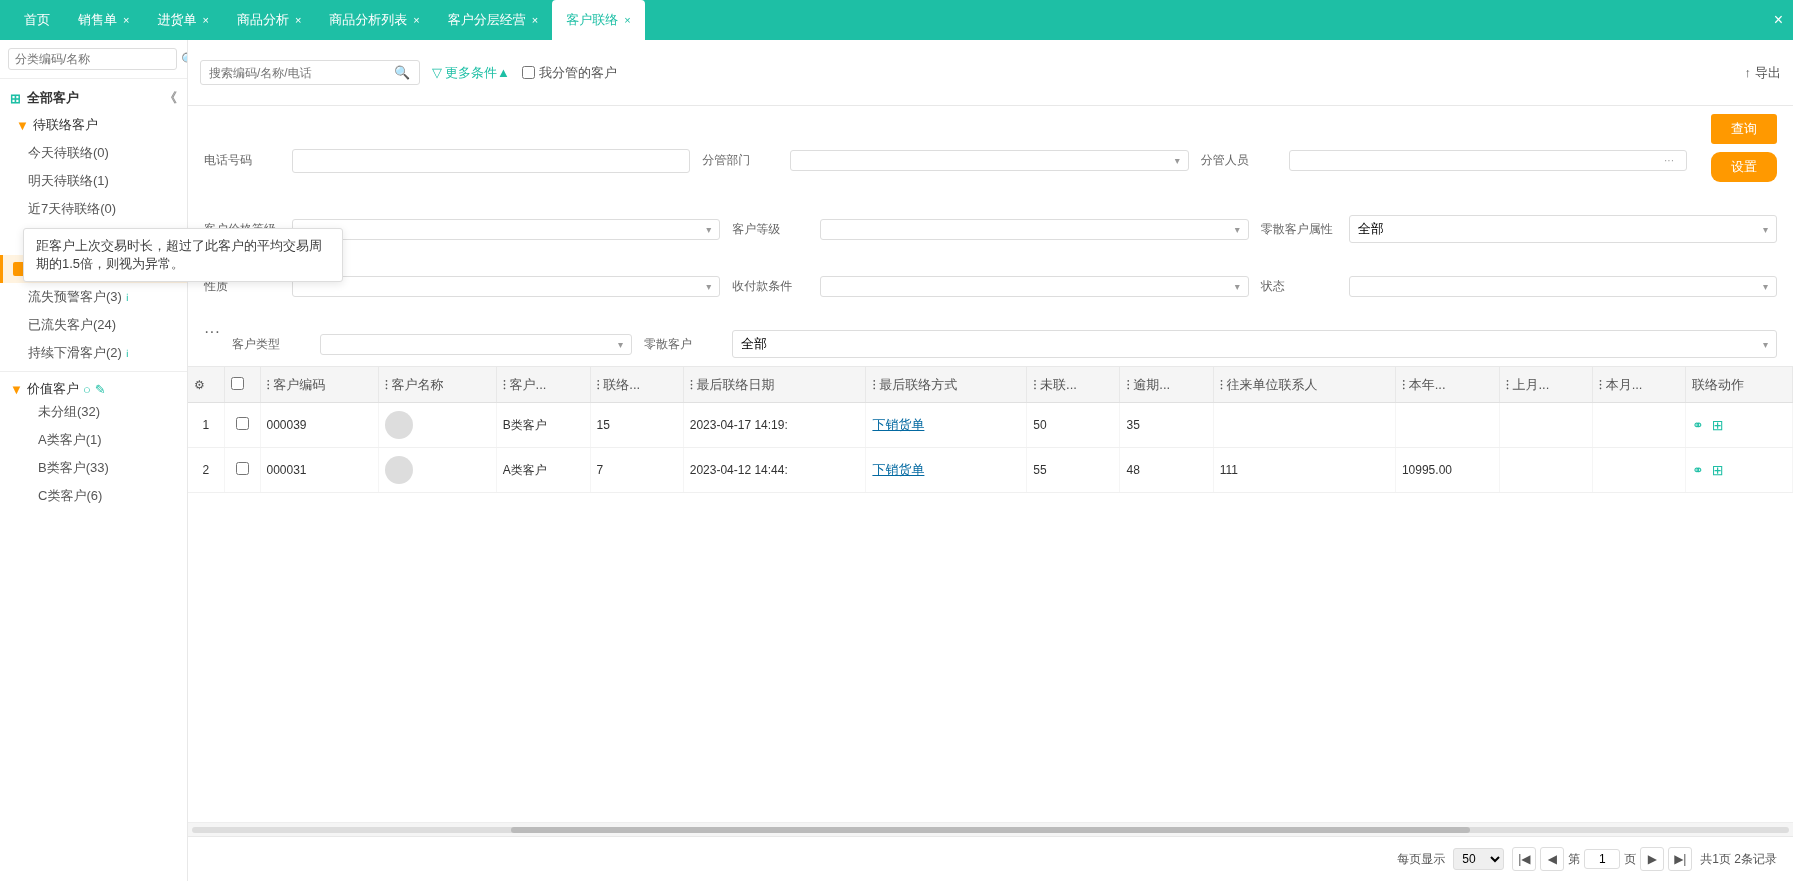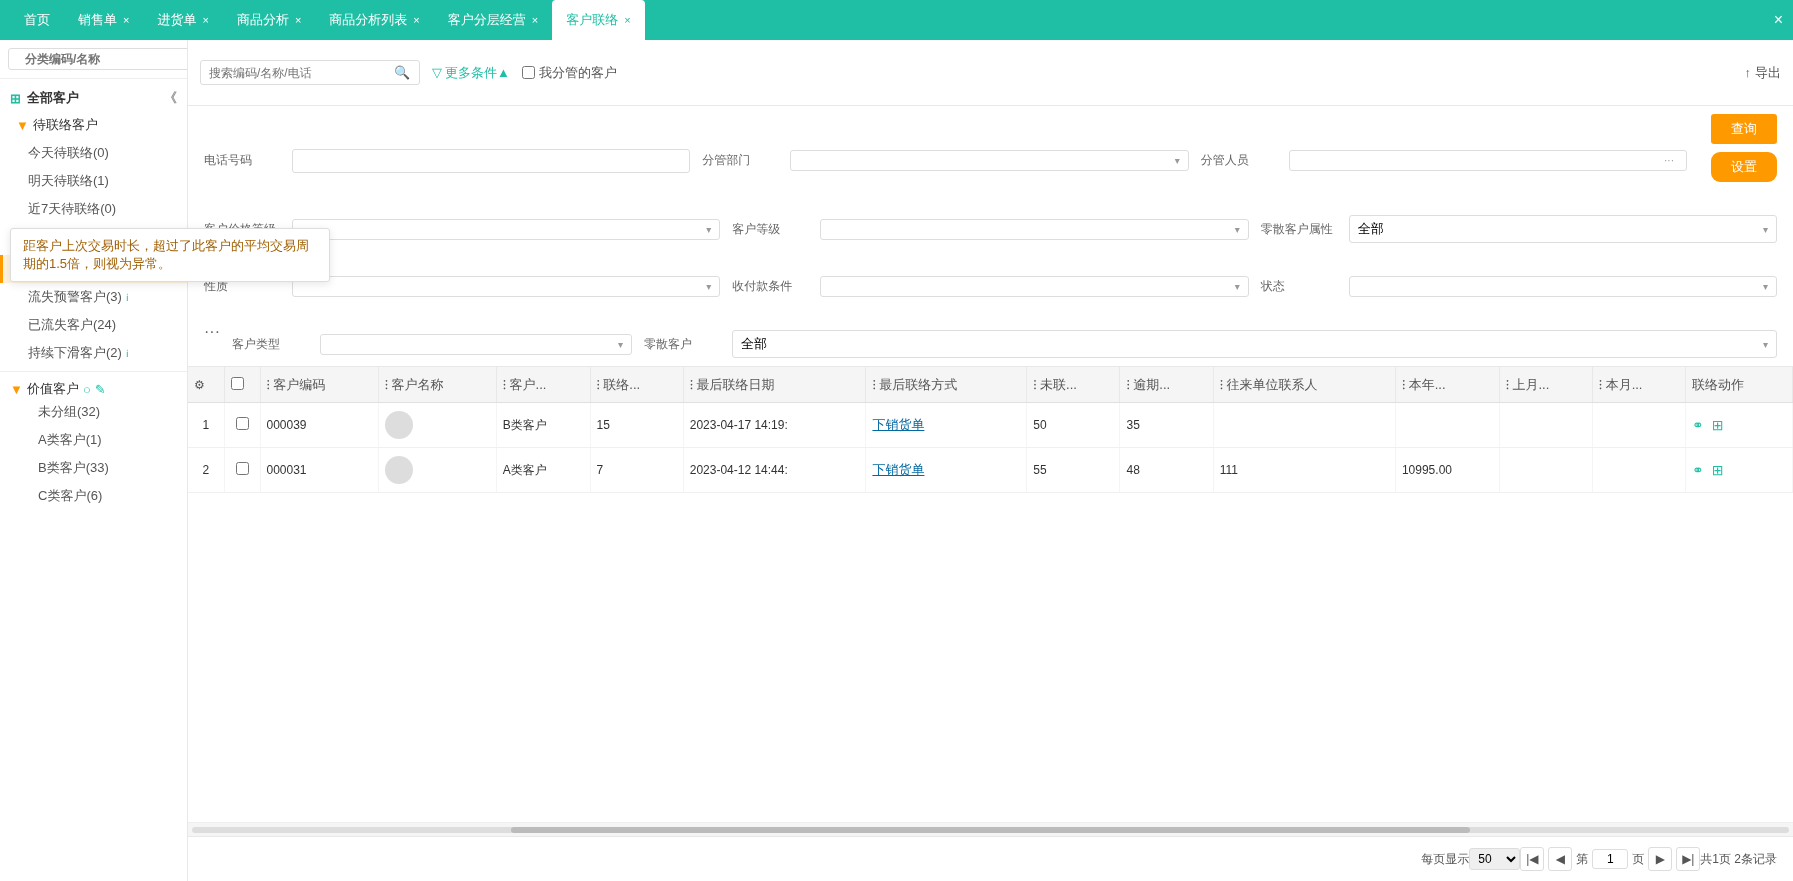--- a/index.html
+++ b/index.html
@@ -23,22 +23,22 @@
 
     
     .sidebar {
       width: 188px; background: white; border-right: 1px solid #e8e8e8;
       display: flex; flex-direction: column; overflow: hidden; flex-shrink: 0;
     }
     .sidebar-search {
       padding: 8px; display: flex; align-items: center; border-bottom: 1px solid #eee;
     }
     .sidebar-search input {
-      flex: 1; border: 1px solid #ddd; border-radius: 3px; padding: 3px 16px;
-      font-size: 12px; outline: none; font-weight: bold;
+      flex: 1; border: 1px solid #ddd; border-radius: 3px; padding: 3px 6px;
+      font-size: 12px; outline: none;
     }
     .sidebar-search .search-btn {
       margin-left: 4px; color: #999; cursor: pointer;
     }
     .sidebar-content { flex: 1; overflow-y: auto; padding: 6px 0; }
     .sidebar-header {
       display: flex; align-items: center; padding: 4px 10px; font-weight: bold;
       color: #333; cursor: pointer;
     }
     .sidebar-header .grid-icon { margin-right: 6px; color: #1ebfa5; }
@@ -114,22 +114,22 @@
     }
     .settings-btn {
       background: #f90; color: white; border: none; border-radius: 9px;
       padding: 6px 20px; cursor: pointer; font-size: 13px; margin-top: 4px;
     }
     .btn-group { display: flex; flex-direction: column; gap: 4px; margin-left: 12px; }
     .filter-dots { color: #666; cursor: pointer; font-size: 16px; }
 
     
     .tooltip-box {
-      position: absolute; top: 228px; left: 10px; background: white;
-      border: 1px solid #ddd; padding: 8px 12px; font-size: 12px; color: #a16207;
+      position: absolute; top: 228px; left: 23px; background: white;
+      border: 1px solid #ddd; padding: 8px 12px; font-size: 12px; color: #404040;
       border-radius: 3px; z-index: 100; box-shadow: 0 2px 8px rgba(0,0,0,0.1);
       max-width: 320px;
     }
 
     
     .table-area { flex: 1; overflow: auto; background: white; margin: 0; }
     .data-table { width: 100%; border-collapse: collapse; min-width: 1400px; }
     .data-table th {
       background: #f5f5f5; border-bottom: 1px solid #e0e0e0; border-right: 1px solid #e8e8e8;
       padding: 8px 6px; font-size: 12px; color: #555; font-weight: normal;
@@ -145,21 +145,21 @@
     .link-text { color: #0369a1; text-decoration: underline; cursor: pointer; }
     .action-icons { display: flex; gap: 8px; align-items: center; }
     .action-icon { color: #1ebfa5; cursor: pointer; font-size: 14px; }
     .customer-name-cell { display: flex; align-items: center; gap: 6px; }
     .avatar-placeholder { width: 28px; height: 28px; background: #ddd; border-radius: 50%; }
 
     
     .pagination {
       background: white; border-top: 1px solid #e8e8e8;
       padding: 10px 16px; display: flex; align-items: center; justify-content: flex-end;
-      gap: 0;
+      gap: 8px;
     }
     .page-label { color: #555; font-size: 12px; }
     .page-size-select {
       border: 1px solid #ddd; border-radius: 3px; padding: 2px 4px; font-size: 12px;
       outline: none;
     }
     .page-nav { display: flex; align-items: center; gap: 4px; }
     .page-btn {
       width: 24px; height: 24px; border: 1px solid #ddd; border-radius: 3px;
       display: flex; align-items: center; justify-content: center;

